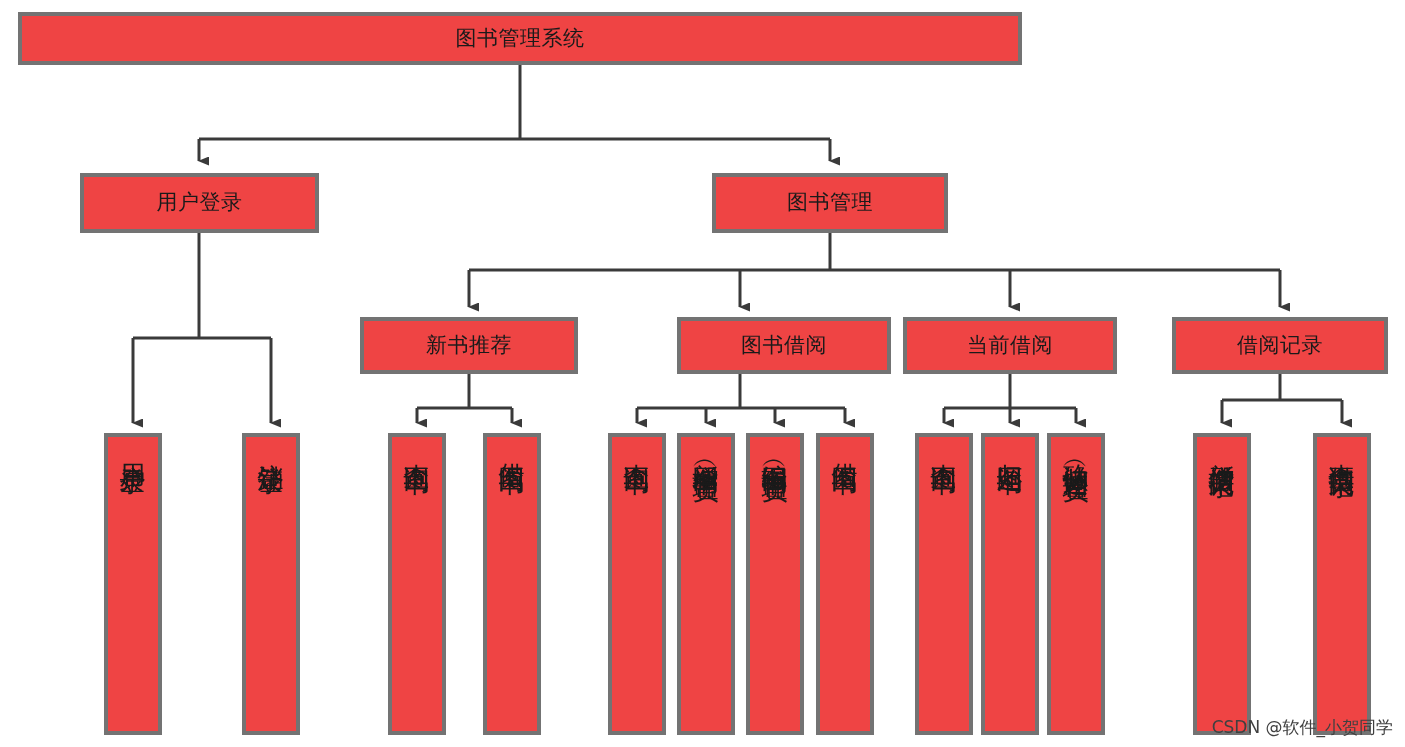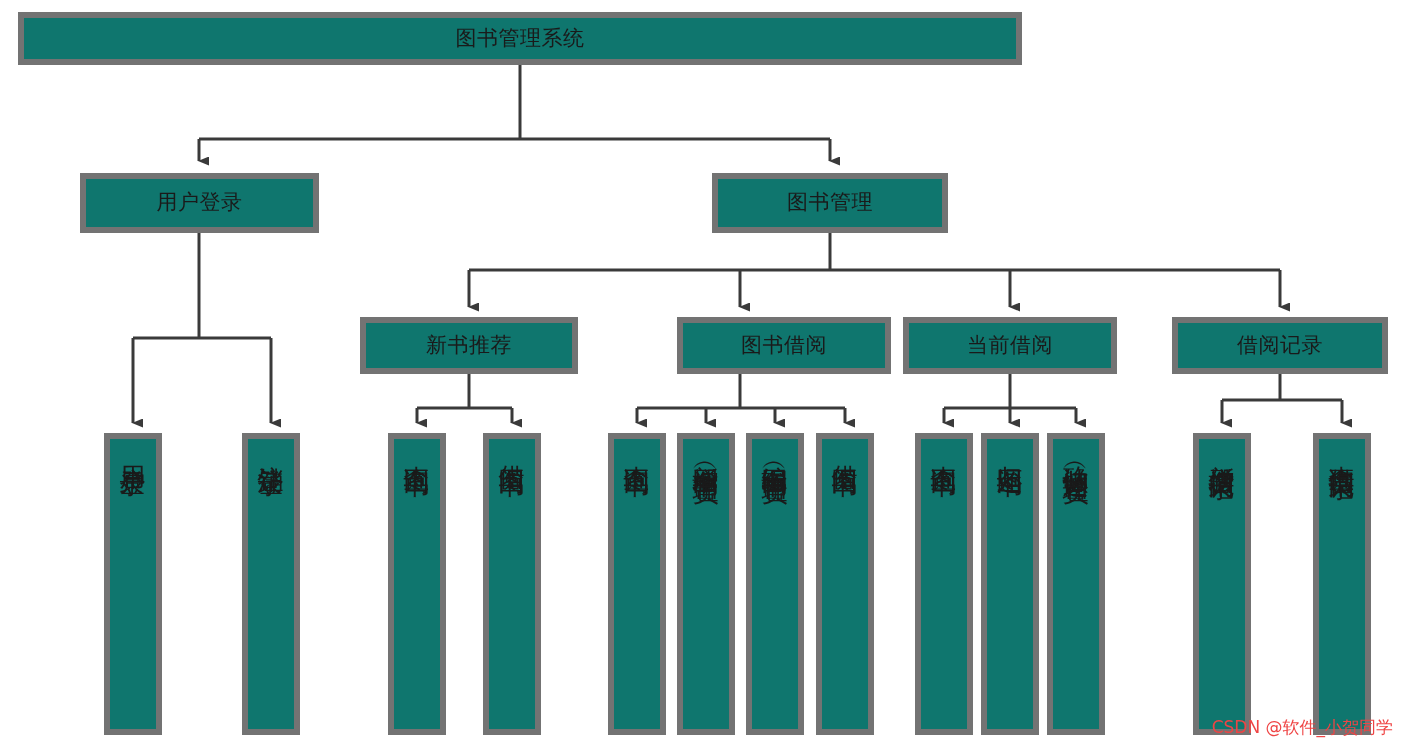--- a/index.html
+++ b/index.html
@@ -18,22 +18,22 @@
   #diagram-svg {
     position: absolute;
     left: 0;
     top: 0;
     width: 1405px;
     height: 747px;
   }
   .node-box {
     position: absolute;
     box-sizing: border-box;
-    background: #0f766e;
-    border: 6px solid #737373;
+    background: #ef4444;
+    border: 4px solid #737373;
     display: flex;
     align-items: center;
     justify-content: center;
     color: #1a1a1a;
   }
   .node-label {
     display: block;
     text-align: center;
     letter-spacing: 0.5px;
     line-height: 1.12;
@@ -52,21 +52,21 @@
     text-orientation: upright;
     font-size: 26px;
     letter-spacing: 2px;
     line-height: 1;
   }
   #watermark {
     position: absolute;
     right: 12px;
     bottom: 8px;
     font-size: 17px;
-    color: #ef4444;
+    color: #404040;
     font-family: "DejaVu Sans", "Liberation Sans", sans-serif;
     white-space: pre;
     pointer-events: none;
   }
 </style>
 </head>
 <body>
 
 <div id="canvas">
 

